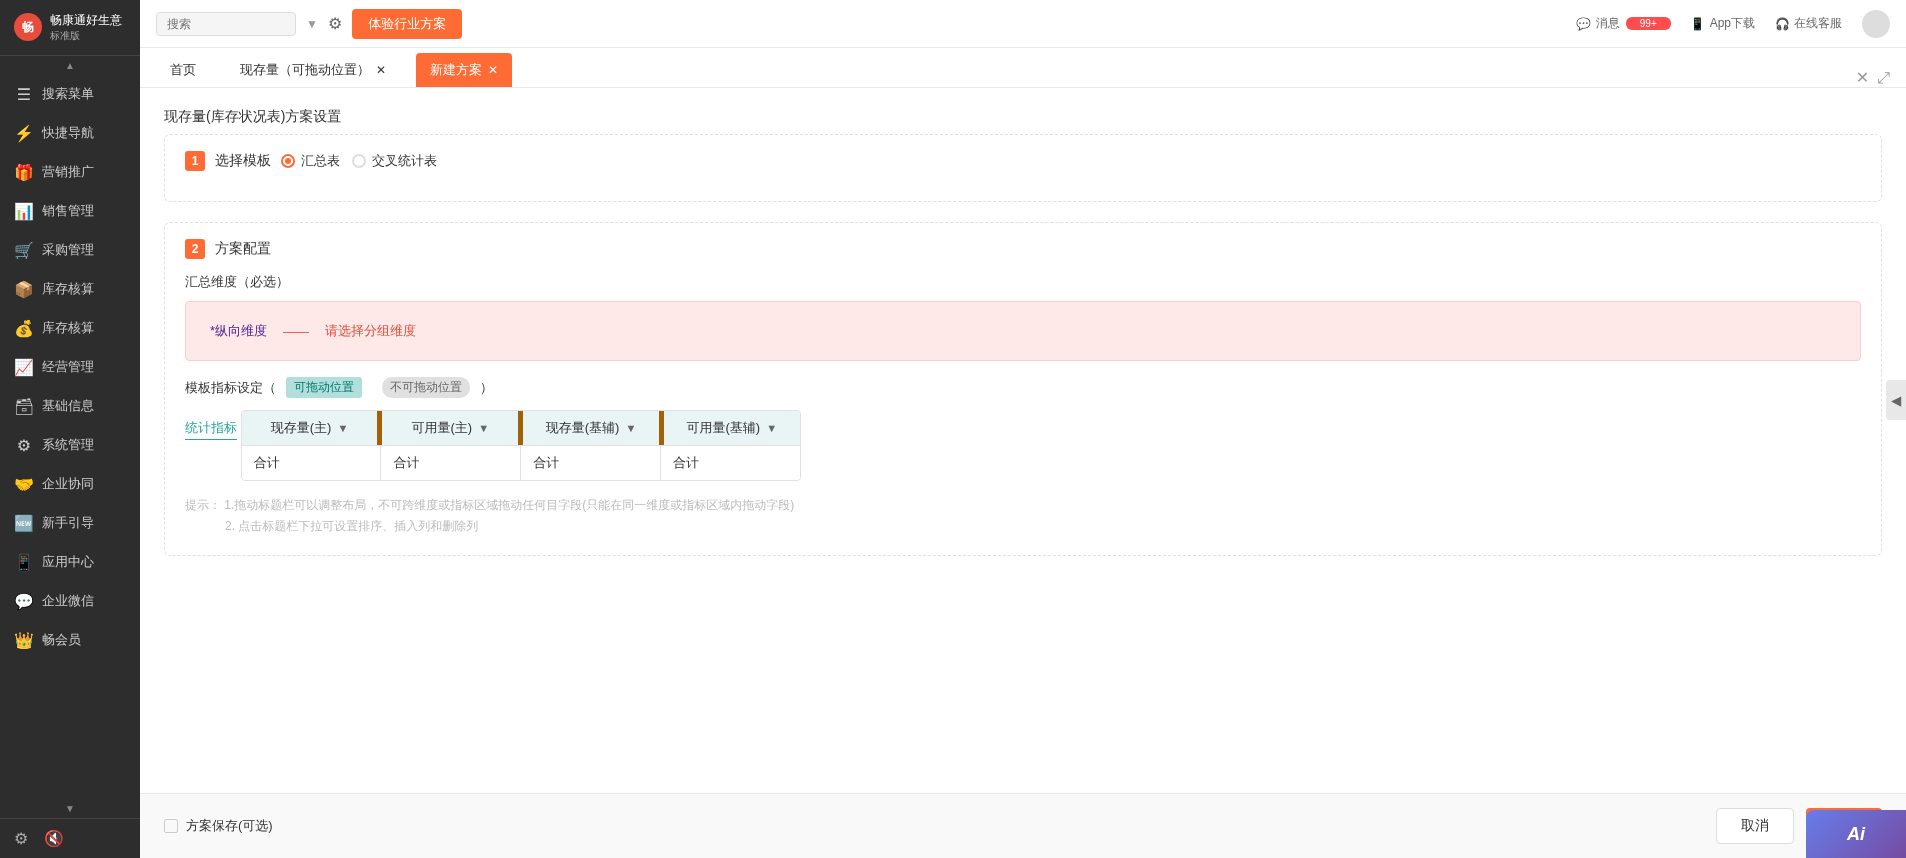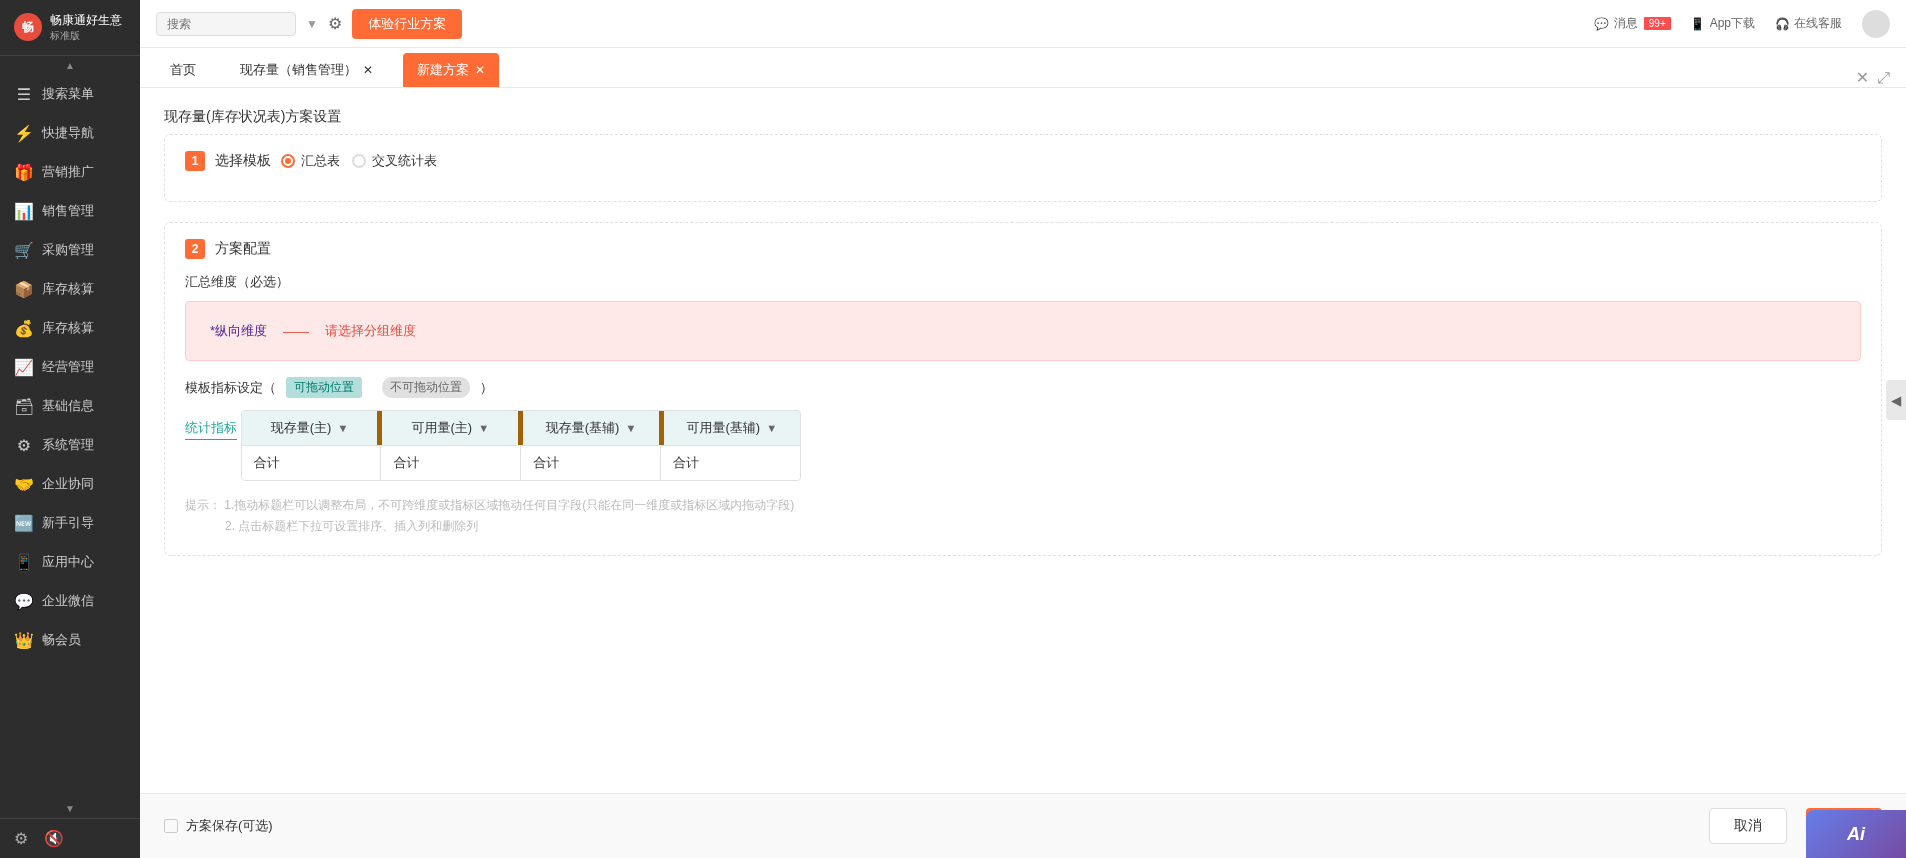--- a/index.html
+++ b/index.html
@@ -85,22 +85,22 @@
       font-size: 16px; color: #666;
     }
     .trial-btn {
       background: #ff6b35; color: #fff; border: none;
       border-radius: 4px; padding: 6px 16px; font-size: 13px;
       cursor: pointer;
     }
     .top-bar-right { display: flex; align-items: center; gap: 20px; }
     .top-icon-item { display: flex; align-items: center; gap: 4px; cursor: pointer; font-size: 12px; color: #666; }
     .badge {
-      background: #ff4d4f; color: #fff; border-radius: 1px;
-      font-size: 10px; padding: 1px 5px; margin-left: 2px;
+      background: #ff4d4f; color: #fff; border-radius: 6px;
+      font-size: 10px; padding: 1px 14px; margin-left: 2px;
     }
     .user-avatar {
       width: 28px; height: 28px; background: #ddd; border-radius: 50%;
       display: inline-block;
     }
 
     
     .tab-bar {
       background: #fff;
       padding: 0 16px;
@@ -228,21 +228,21 @@
       background: #f9f9f9; border-top: 1px solid #e8e8e8;
       padding: 14px 24px;
       display: flex; align-items: center;
       flex-shrink: 0;
     }
     .save-option { display: flex; align-items: center; gap: 8px; font-size: 13px; color: #333; }
     .checkbox-sq {
       width: 14px; height: 14px; border: 1px solid #ccc; border-radius: 2px;
       display: inline-block; cursor: pointer;
     }
-    .bottom-actions { margin-left: auto; display: flex; gap: 19px; }
+    .bottom-actions { margin-left: auto; display: flex; gap: 12px; }
     .btn-cancel {
       background: #fff; border: 1px solid #ddd; border-radius: 4px;
       padding: 8px 24px; font-size: 14px; cursor: pointer; color: #333;
     }
     .btn-query {
       background: #ff6b35; border: none; border-radius: 4px;
       padding: 8px 24px; font-size: 14px; cursor: pointer; color: #fff;
     }
 
     
@@ -371,21 +371,21 @@
       </div>
       <div class="user-avatar"></div>
     </div>
   </div>
 
   <div class="tab-bar">
     <div class="tab-item tab-home">
       <span>首页</span>
     </div>
     <div class="tab-item">
-      <span>现存量（销售管理）</span>
+      <span>现存量（可拖动位置）</span>
       <span class="tab-close">✕</span>
     </div>
     <div class="tab-item active-tab">
       <span>新建方案</span>
       <span class="tab-close">✕</span>
     </div>
     <span style="margin-left:auto; display:flex; gap:8px; align-items:center;">
       <span style="cursor:pointer; font-size:16px; color:#999;">✕</span>
       <span style="cursor:pointer; font-size:16px; color:#999;">⤢</span>
     </span>

